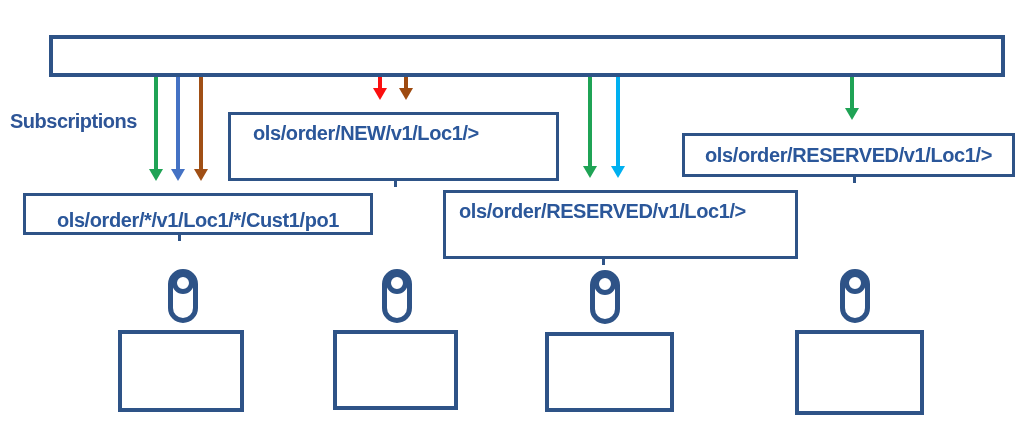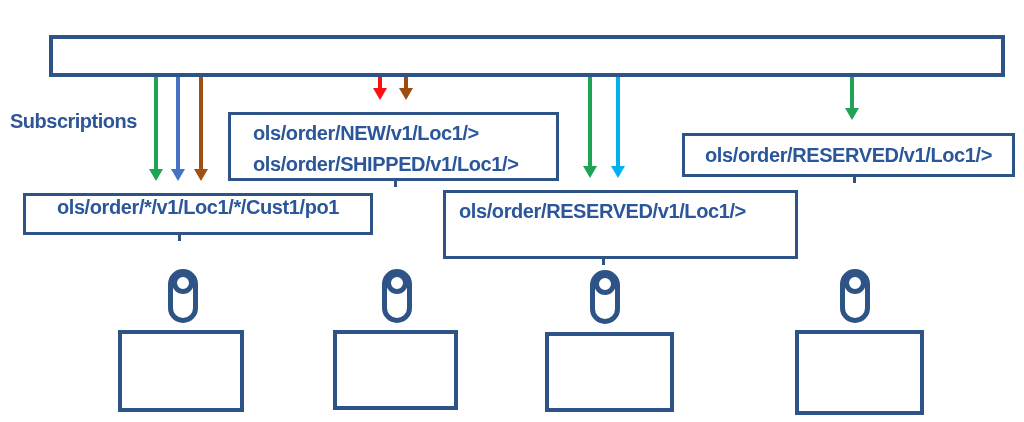--- a/index.html
+++ b/index.html
@@ -14,21 +14,21 @@
   .subscriptions {
     position:absolute; left:10px; top:110px;
     font-size:20px; font-weight:bold; letter-spacing:-0.5px;
     color:var(--label,#2e5597);
   }
   .topic-box {
     position:absolute; border:3px solid var(--border,#2e5387); box-sizing:border-box;
     color:var(--text,#2b579a); font-weight:bold; letter-spacing:-0.4px; white-space:nowrap;
   }
   .topic-box .line { display:block; }
-  .box-a { left:23px;  top:193px; width:350px; height:42px; display:flex; align-items:flex-start; justify-content:center; font-size:20px; }
+  .box-a { left:23px;  top:193px; width:350px; height:42px; display:flex; align-items:flex-end; justify-content:center; font-size:20px; }
   .box-b { left:228px; top:112px; width:331px; height:69px; padding:3px 0 0 22px; font-size:20px; line-height:31px; }
   .box-c { left:443px; top:190px; width:355px; height:69px; padding:3px 0 0 13px; font-size:20px; line-height:31px; }
   .box-d { left:682px; top:133px; width:333px; height:44px; display:flex; align-items:center; justify-content:center; font-size:20px; }
   .stub { position:absolute; width:3px; height:7px; background:var(--border,#2e5387); }
   .arrow { position:absolute; width:4px; display:flex; flex-direction:column; align-items:center; }
   .arrow-line { width:4px; flex:1; }
   .arrow-head { width:0; height:0; border-left:7px solid transparent; border-right:7px solid transparent; border-top:12px solid; flex:0 0 12px; }
   .person-icon { position:absolute; width:30px; height:54px; }
   .person-body {
     position:absolute; left:0; top:0; width:30px; height:54px;
@@ -84,21 +84,20 @@
         <div class="arrow-line" style="background: rgb(31, 163, 85);"></div>
         <div class="arrow-head" style="border-top-color: rgb(31, 163, 85);"></div>
       </div>
     </div>
 
   <div class="topic-box box-a">
     <span class="line">ols/order/*/v1/Loc1/*/Cust1/po1</span>
   </div>
   <div class="topic-box box-b">
     <span class="line">ols/order/NEW/v1/Loc1/&gt;</span>
-    <span class="line">ols/order/SHIPPED/v1/Loc1/&gt;</span>
   </div>
   <div class="topic-box box-c">
     <span class="line">ols/order/RESERVED/v1/Loc1/&gt;</span>
   </div>
   <div class="topic-box box-d">
     <span class="line">ols/order/RESERVED/v1/Loc1/&gt;</span>
   </div>
 
   <div class="stub" style="left:178px; top:234px;"></div>
   <div class="stub" style="left:394px; top:180px;"></div>

